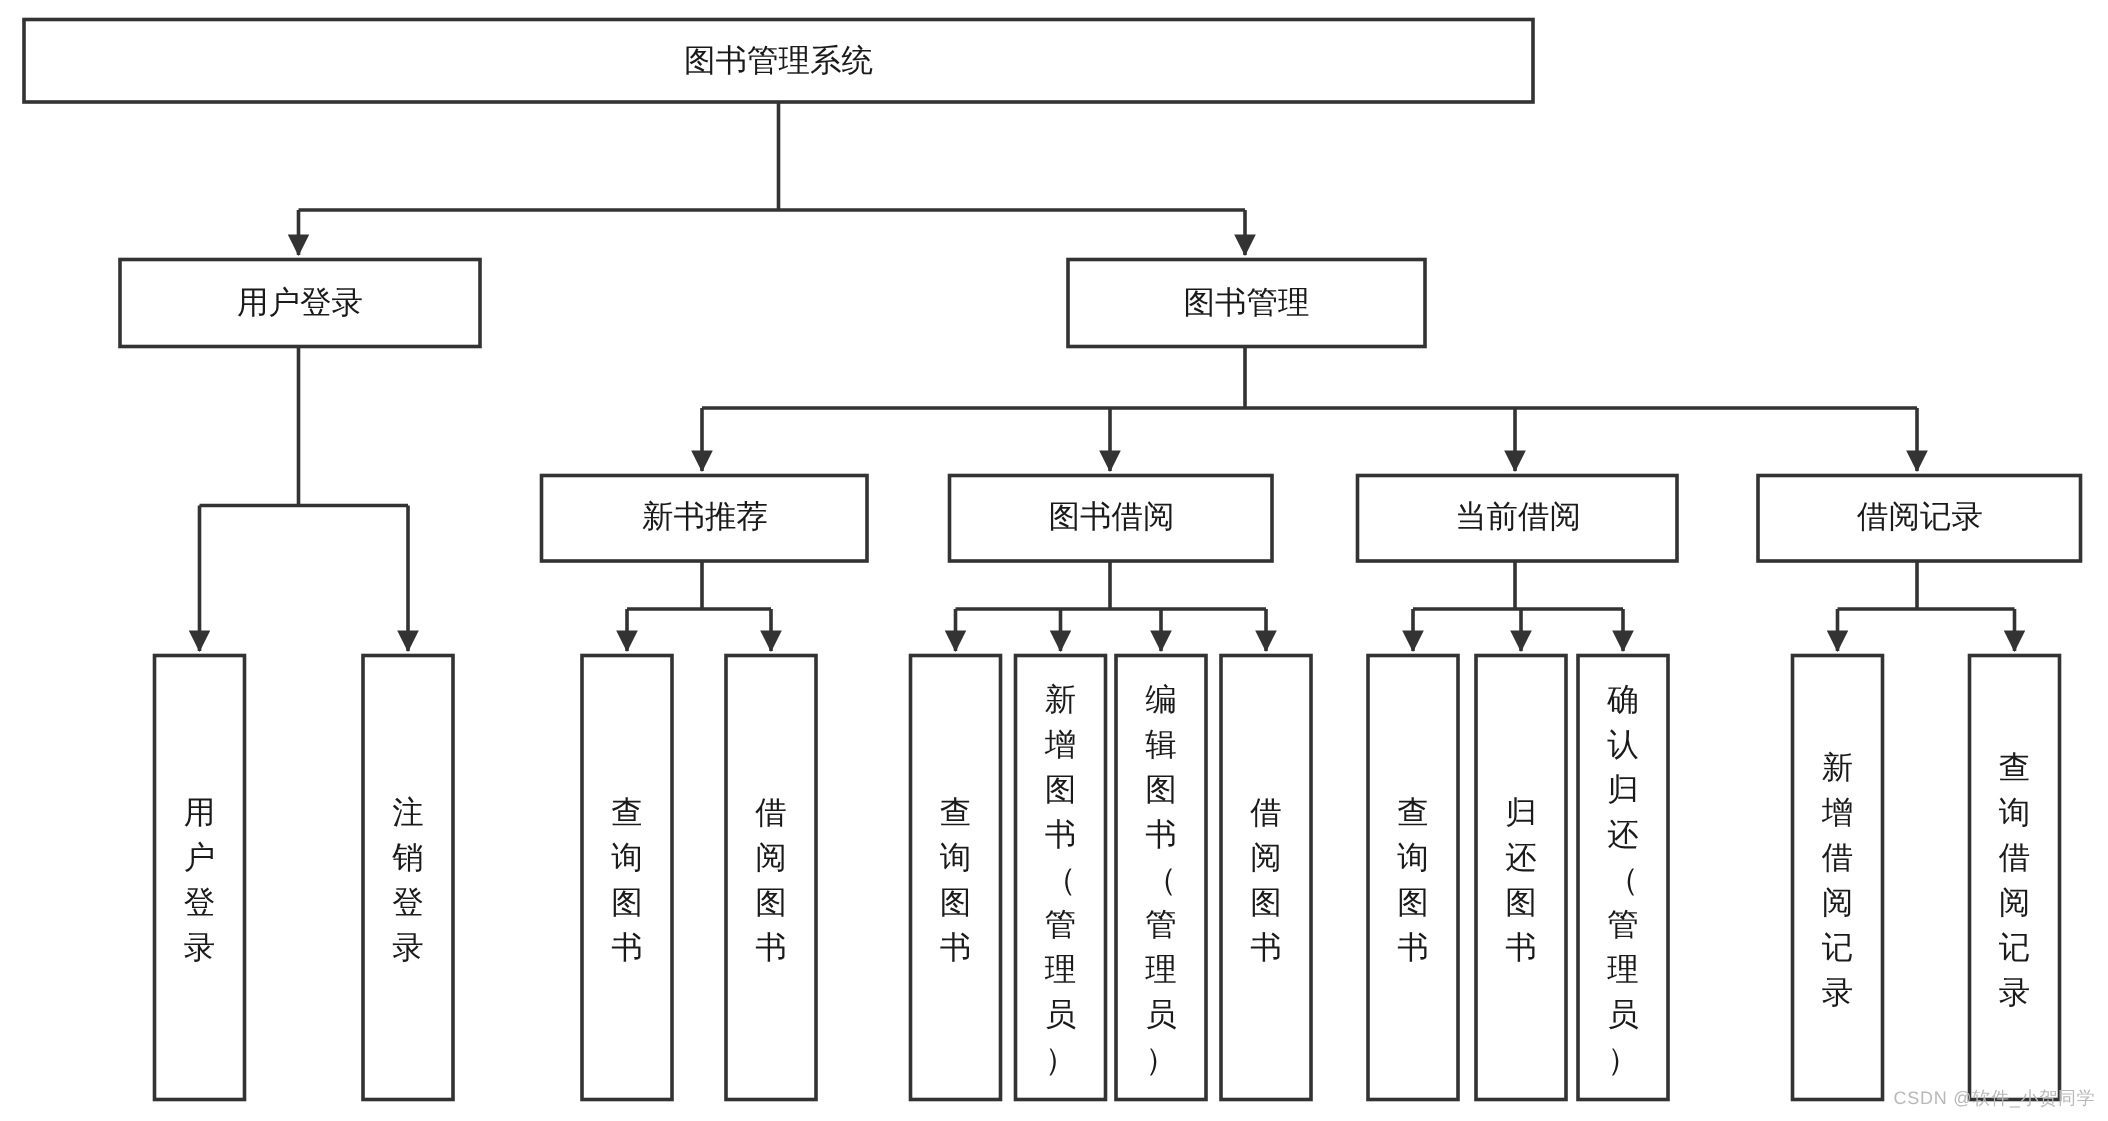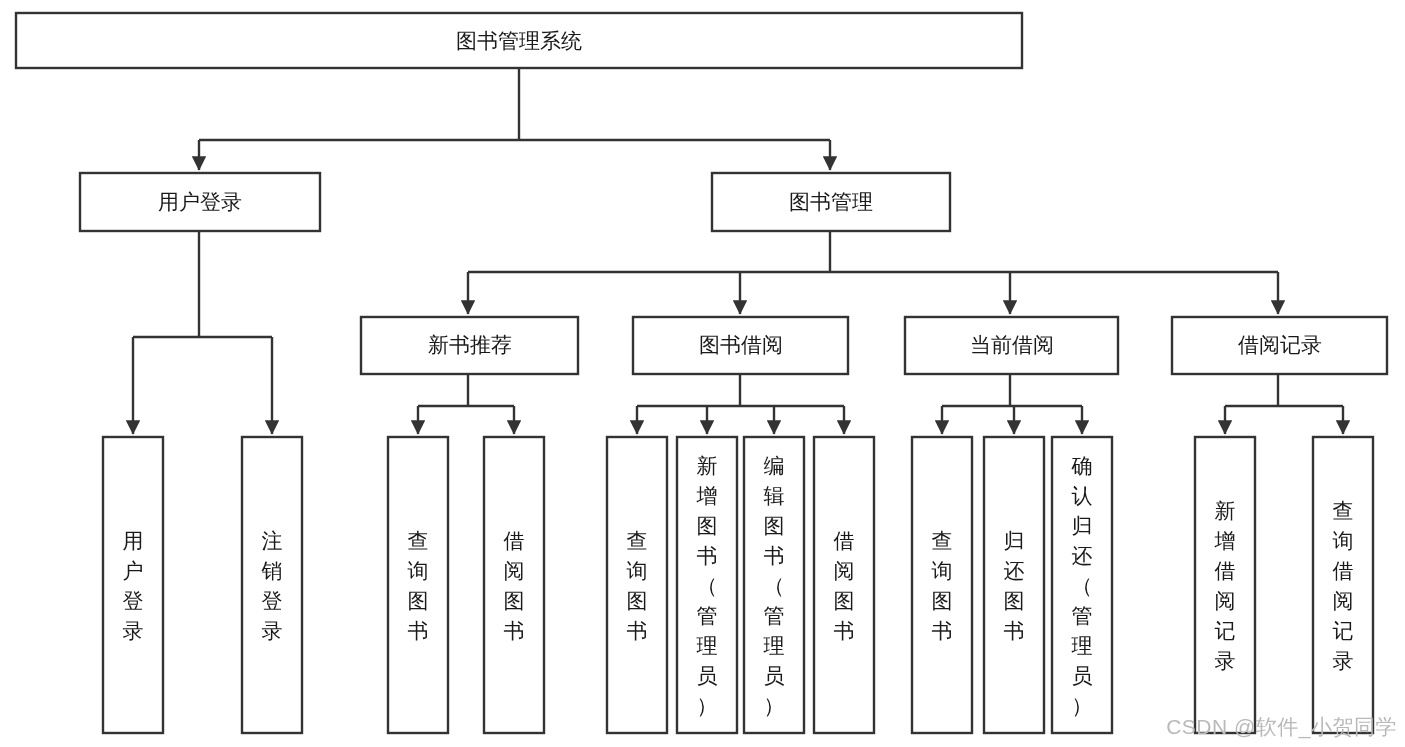--- a/index.html
+++ b/index.html
@@ -46,21 +46,21 @@
     font-family: "Liberation Sans", "DejaVu Sans", sans-serif;
     font-size: 21px;
     fill: #1a1a1a;
     text-anchor: middle;
   }
   .watermark {
     position: absolute;
     right: 8px;
     bottom: 6px;
     font-family: "Liberation Sans", "DejaVu Sans", sans-serif;
-    font-size: 21px;
+    font-size: 12px;
     color: #b9b9b9;
     letter-spacing: 0.5px;
     white-space: nowrap;
     pointer-events: none;
   }
 </style>
 </head>
 <body>
 
 <svg id="diagram" viewBox="0 0 1405 747">

